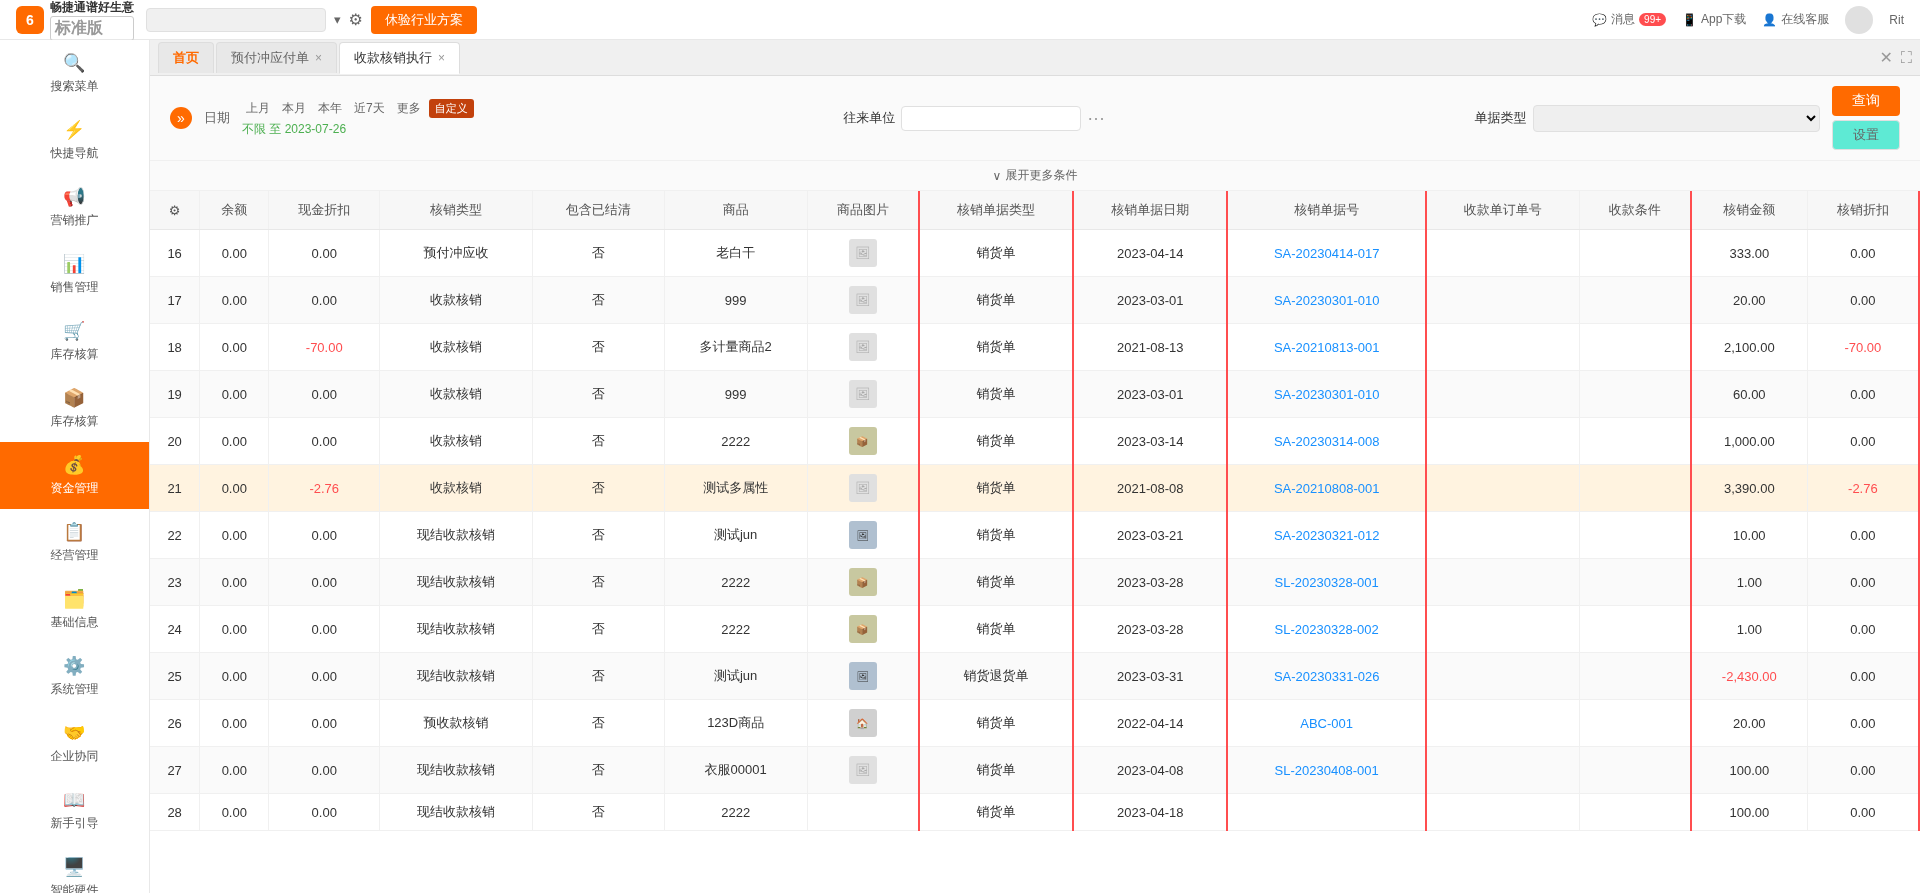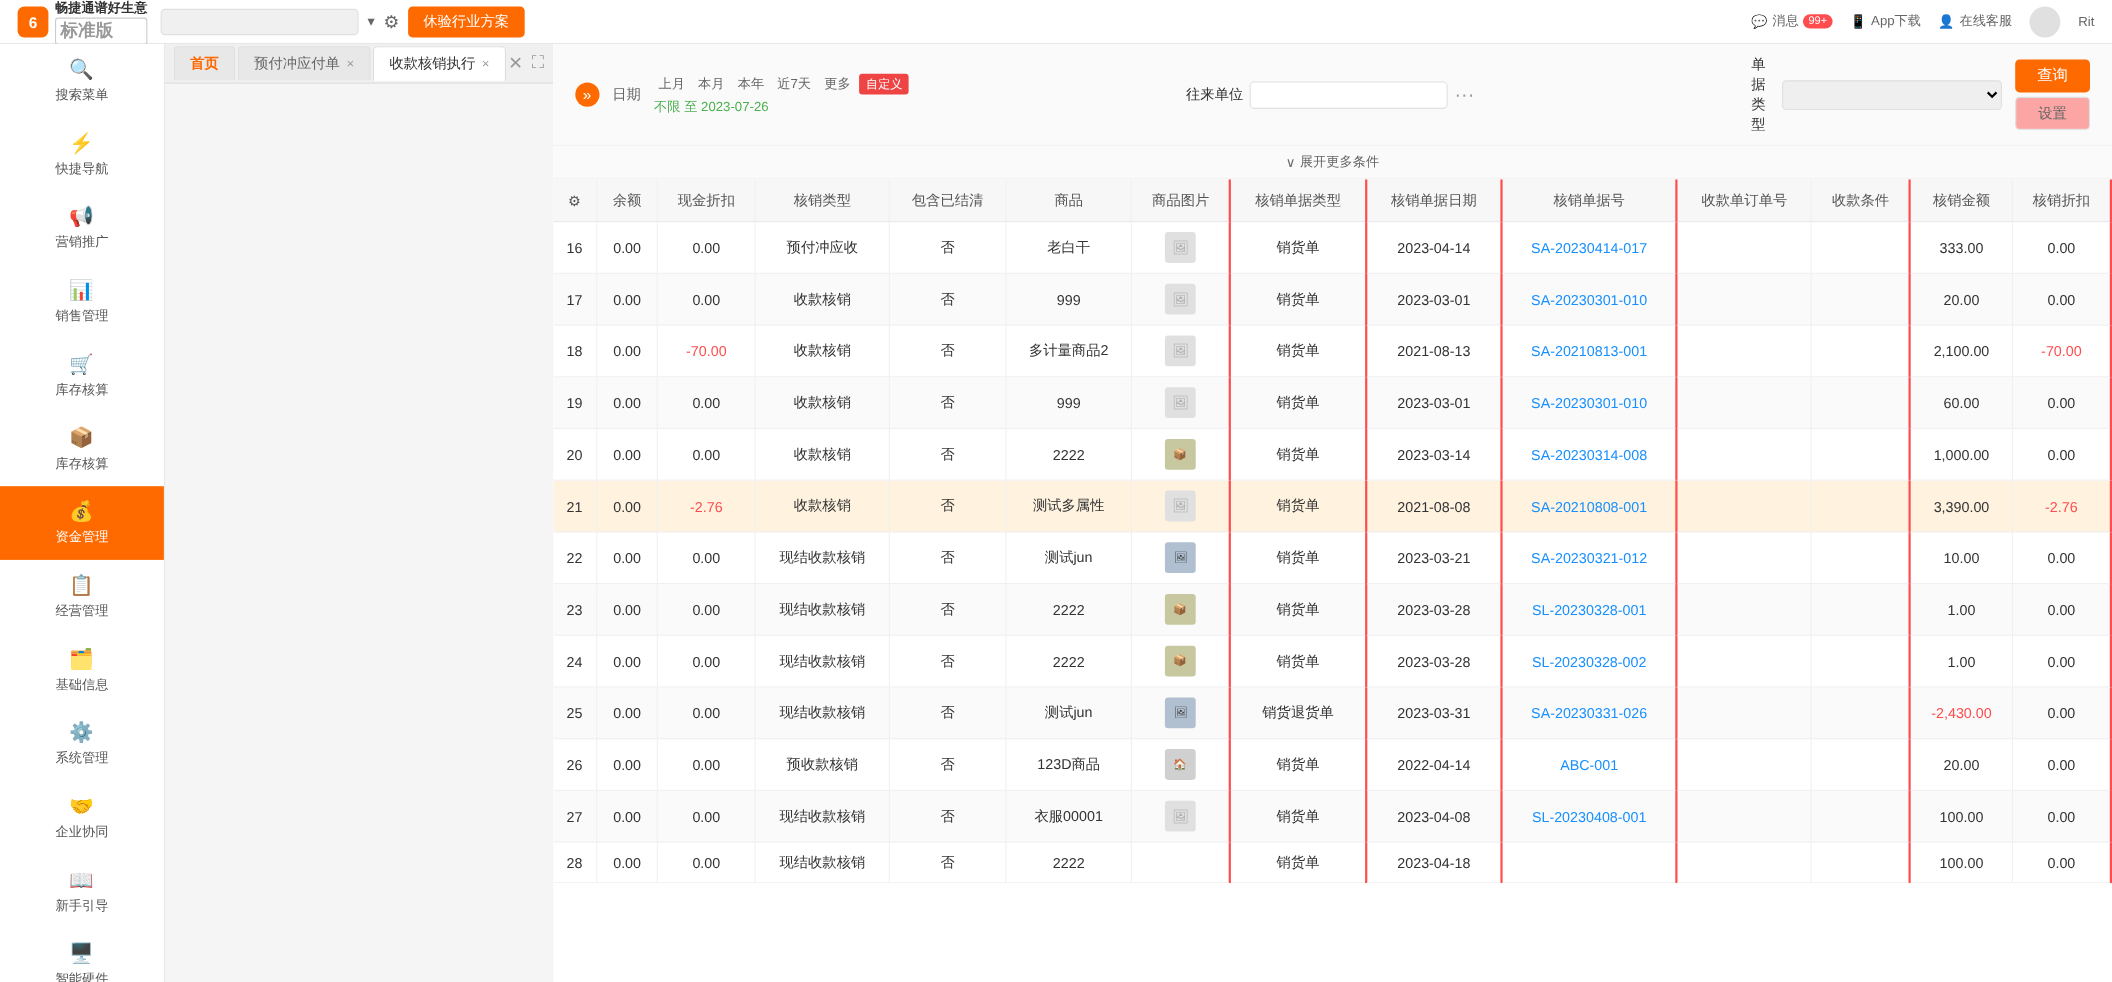--- a/index.html
+++ b/index.html
@@ -25,21 +25,21 @@
     .layout { display: flex; height: calc(100vh - 40px); }
 
     
     .sidebar { width: 150px; background: #fff; border-right: 1px solid #e8e8e8; display: flex; flex-direction: column; }
     .sidebar-item { display: flex; flex-direction: column; align-items: center; padding: 12px 8px; cursor: pointer; gap: 4px; font-size: 12px; color: #555; }
     .sidebar-item.active { background: #ff6a00; color: white; }
     .sidebar-item .icon { font-size: 18px; }
     .sidebar-item .label { font-size: 12px; }
 
     
-    .content { flex: 1; display: flex; flex-direction: row; overflow: hidden; }
+    .content { flex: 1; display: flex; flex-direction: column; overflow: hidden; }
 
     
     .tab-bar { display: flex; align-items: center; background: #f0f0f0; border-bottom: 1px solid #ddd; padding: 0 8px; height: 36px; }
     .tab { display: flex; align-items: center; gap: 6px; padding: 6px 14px; cursor: pointer; font-size: 13px; background: #e8e8e8; border-radius: 4px 4px 0 0; margin-right: 2px; color: #666; border: 1px solid #ddd; border-bottom: none; }
     .tab.active { background: #fff; color: #333; border-bottom: 1px solid #fff; }
     .tab .home { color: #ff6a00; font-weight: bold; background: none; border: none; font-size: 13px; }
     .tab .close { font-size: 12px; color: #999; cursor: pointer; }
     .tab-bar-right { margin-left: auto; display: flex; align-items: center; gap: 8px; }
     .tab-bar-right .btn-icon { font-size: 16px; color: #999; cursor: pointer; }
 
@@ -48,28 +48,28 @@
     .page-header { padding: 14px 20px 10px; border-bottom: 1px solid #f0f0f0; display: flex; align-items: center; justify-content: space-between; }
     .page-title { font-size: 18px; font-weight: bold; color: #333; }
     .page-header-right { display: flex; gap: 10px; }
     .btn-export { display: flex; align-items: center; gap: 4px; color: #ff6a00; cursor: pointer; font-size: 13px; }
     .btn-refresh { display: flex; align-items: center; gap: 4px; color: #ff6a00; cursor: pointer; font-size: 13px; }
 
     
     .filter-bar { background: #fafafa; padding: 10px 20px; border-bottom: 1px solid #f0f0f0; display: flex; align-items: center; gap: 12px; flex-wrap: wrap; }
     .filter-expand-btn { background: #ff6a00; color: white; border: none; border-radius: 50%; width: 22px; height: 22px; cursor: pointer; font-size: 14px; display: flex; align-items: center; justify-content: center; }
     .date-btn { font-size: 12px; color: #666; cursor: pointer; padding: 2px 4px; }
-    .date-btn.custom { color: white; background: #ef4444; border-radius: 3px; padding: 2px 6px; font-size: 11px; }
+    .date-btn.custom { color: white; background: #c2410c; border-radius: 3px; padding: 2px 6px; font-size: 11px; }
     .filter-to-unit { display: flex; align-items: center; gap: 6px; }
     .filter-to-unit input { border: 1px solid #e0e0e0; border-radius: 4px; padding: 4px 8px; width: 200px; font-size: 13px; }
     .filter-dots { color: #999; font-size: 18px; }
     .filter-type { display: flex; align-items: center; gap: 6px; flex: 1; }
     .filter-type select { border: 1px solid #e0e0e0; border-radius: 4px; padding: 4px 8px; flex: 1; font-size: 13px; }
     .btn-query { background: #ff6a00; color: white; border: none; border-radius: 4px; padding: 6px 20px; font-size: 14px; cursor: pointer; }
-    .btn-settings { border: 1px solid #e0e0e0; background: #fca5a5; border-radius: 4px; padding: 5px 14px; font-size: 13px; cursor: pointer; color: #666; }
+    .btn-settings { border: 1px solid #e0e0e0; background: #5eead4; border-radius: 4px; padding: 5px 14px; font-size: 13px; cursor: pointer; color: #666; }
 
     
     .expand-more { text-align: center; padding: 6px; border-bottom: 1px solid #f0f0f0; background: #fafafa; }
     .expand-more-btn { color: #666; font-size: 12px; cursor: pointer; display: inline-flex; align-items: center; gap: 4px; }
 
     
     .table-wrapper { overflow-x: auto; }
     table { width: 100%; border-collapse: collapse; font-size: 13px; }
     thead tr { background: #f7f7f7; }
     th { padding: 10px 8px; text-align: center; font-weight: normal; color: #555; border-bottom: 1px solid #e8e8e8; border-right: 1px solid #f0f0f0; white-space: nowrap; }

